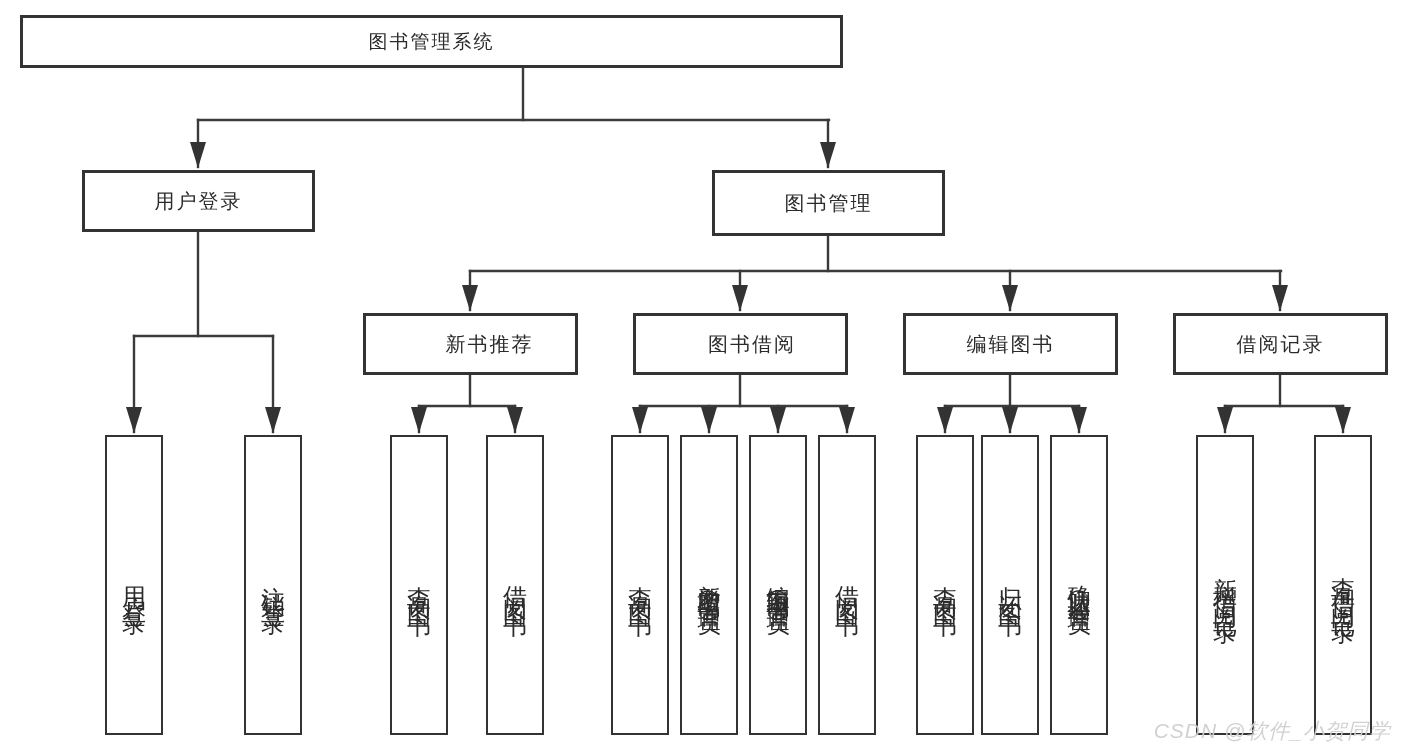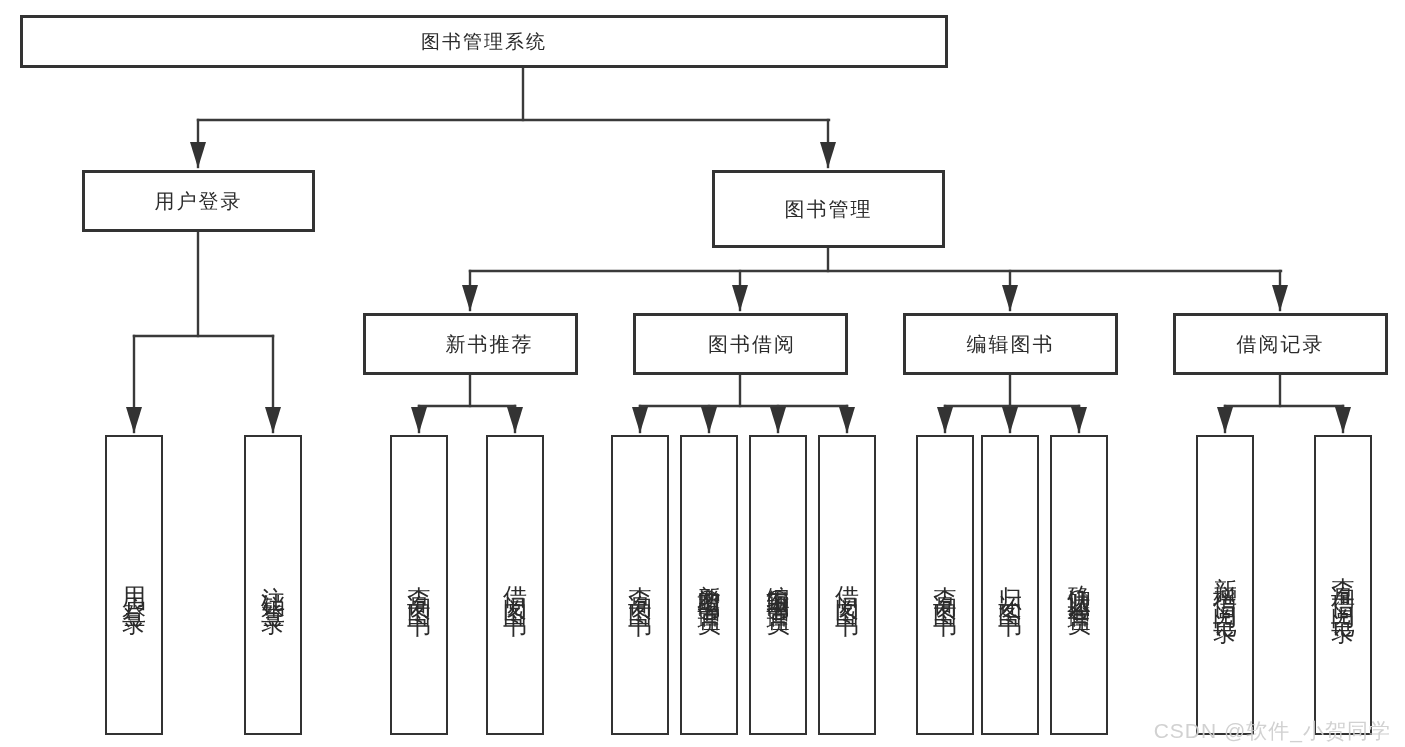--- a/index.html
+++ b/index.html
@@ -61,20 +61,21 @@
   .leaf.tight span { letter-spacing: 4px; font-size: 23px; }
   .watermark {
     position: absolute;
     right: 14px;
     top: 717px;
     z-index: 10;
     font-size: 21px;
     letter-spacing: 1px;
     color: rgba(207,207,207,0.95);
     white-space: nowrap;
+    font-style: italic;
   }
 </style>
 </head>
 <body>
 
 <div class="stage">
 
   <svg class="wires" viewBox="0 0 1405 747" xmlns="http://www.w3.org/2000/svg">
     <defs>
       <marker id="arrow" viewBox="0 0 26 16" refX="25" refY="8" markerWidth="26" markerHeight="16" markerUnits="userSpaceOnUse" orient="auto">
@@ -116,24 +117,24 @@
     <line x1="945" y1="406" x2="945" y2="432" marker-end="url(#arrow)"></line>
     <line x1="1010" y1="406" x2="1010" y2="432" marker-end="url(#arrow)"></line>
     <line x1="1079" y1="406" x2="1079" y2="432" marker-end="url(#arrow)"></line>
 
     <line x1="1280" y1="375" x2="1280" y2="406"></line>
     <line x1="1225" y1="406" x2="1343" y2="406"></line>
     <line x1="1225" y1="406" x2="1225" y2="432" marker-end="url(#arrow)"></line>
     <line x1="1343" y1="406" x2="1343" y2="432" marker-end="url(#arrow)"></line>
   </svg>
 
-  <div class="node root" style="left:20px; top:15px; width:928px; height:53px;">图书管理系统</div>
+  <div class="node root" style="left:20px; top:15px; width:823px; height:53px;">图书管理系统</div>
 
   <div class="node" style="left:82px; top:170px; width:233px; height:62px;">用户登录</div>
-  <div class="node" style="left:712px; top:170px; width:233px; height:78px;">图书管理</div>
+  <div class="node" style="left:712px; top:170px; width:233px; height:66px;">图书管理</div>
 
   <div class="node" style="left:363px; top:313px; width:215px; height:62px;padding-left:38px;">新书推荐</div>
   <div class="node" style="left:633px; top:313px; width:215px; height:62px;padding-left:23px;">图书借阅</div>
   <div class="node" style="left:903px; top:313px; width:215px; height:62px;">编辑图书</div>
   <div class="node" style="left:1173px; top:313px; width:215px; height:62px;">借阅记录</div>
 
   <div class="leaf" style="left:105px; top:435px; width:58px; height:300px;">
     <span>用户登录</span>
   </div>
   <div class="leaf" style="left:244px; top:435px; width:58px; height:300px;">

